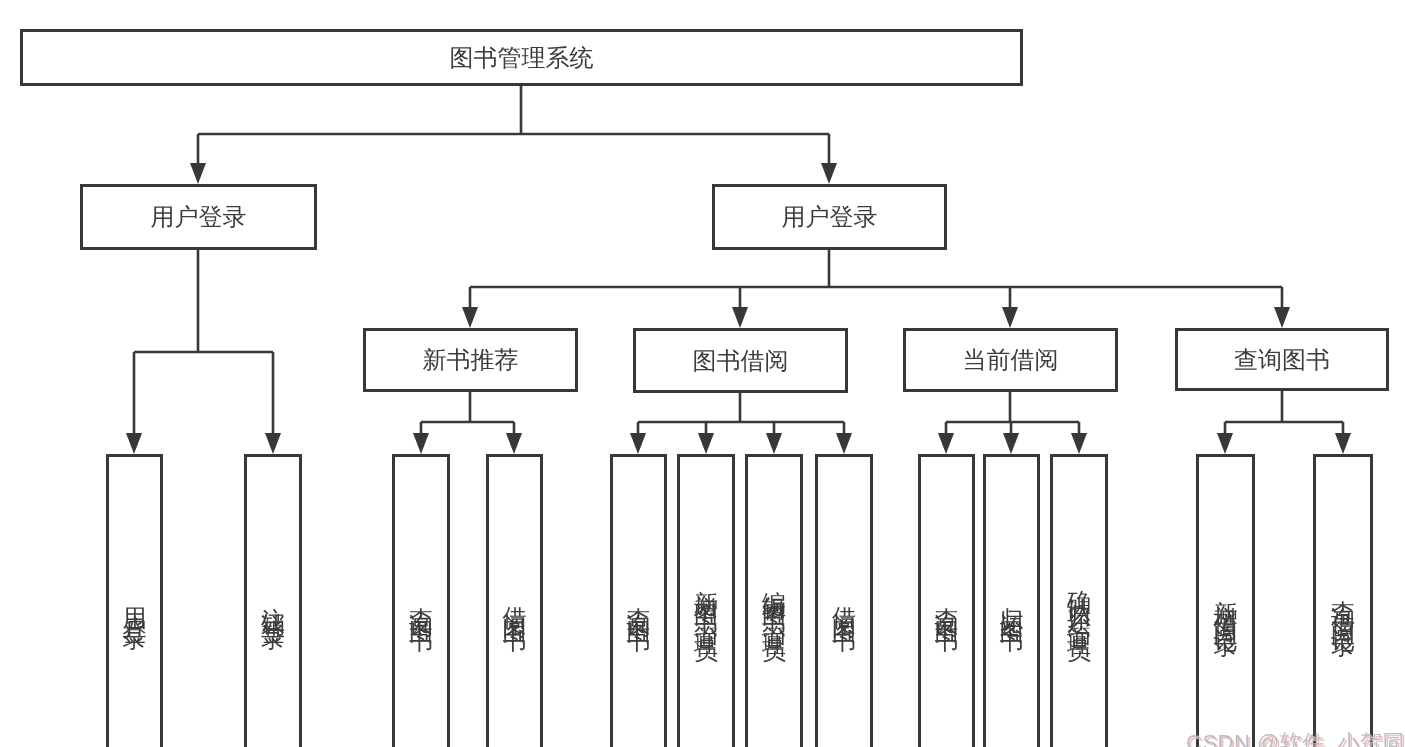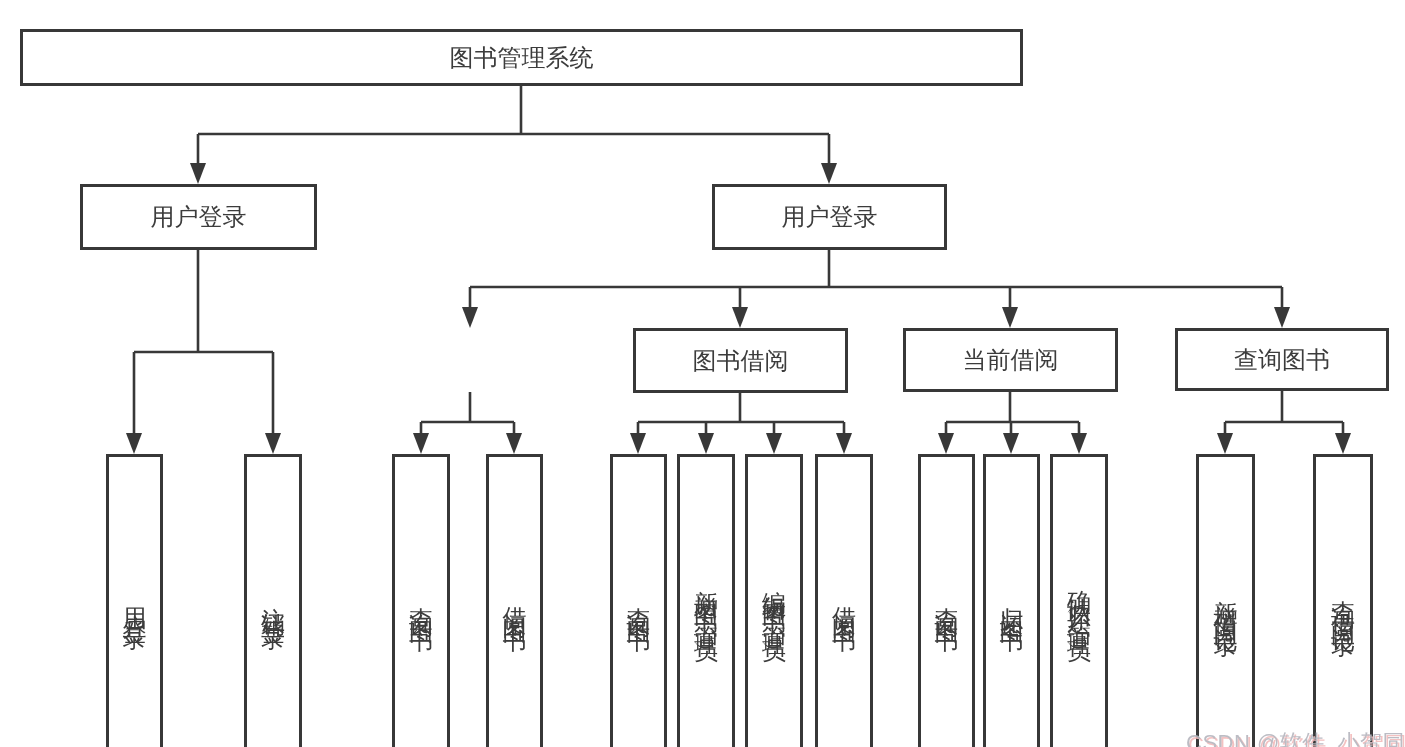--- a/index.html
+++ b/index.html
@@ -69,20 +69,21 @@
     <path d="M1282,375 V406 M1225,406 H1343 M1225,406 V420 M1343,406 V420"></path>
     <polygon points="1217,417 1233,417 1225,438"></polygon>
     <polygon points="1335,417 1351,417 1343,438"></polygon>
   </svg>
 
   <div class="box" style="left:20px;top:13px;width:1003px;height:57px">图书管理系统</div>
 
   <div class="box" style="left:80px;top:168px;width:237px;height:66px">用户登录</div>
   <div class="box" style="left:712px;top:168px;width:235px;height:66px">用户登录</div>
 
+  <div class="box" style="left:363px;top:312px;width:215px;height:64px">新书推荐</div>
   <div class="box" style="left:633px;top:312px;width:215px;height:65px">图书借阅</div>
   <div class="box" style="left:903px;top:312px;width:215px;height:64px">当前借阅</div>
   <div class="box" style="left:1175px;top:312px;width:214px;height:63px">查询图书</div>
 
   <div class="box v" style="left:106px;top:438px;width:57px;height:296px">用户登录</div>
   <div class="box v" style="left:244px;top:438px;width:58px;height:296px">注销登录</div>
 
   <div class="box v" style="left:392px;top:438px;width:58px;height:296px">查询图书</div>
   <div class="box v" style="left:486px;top:438px;width:57px;height:296px">借阅图书</div>
 

